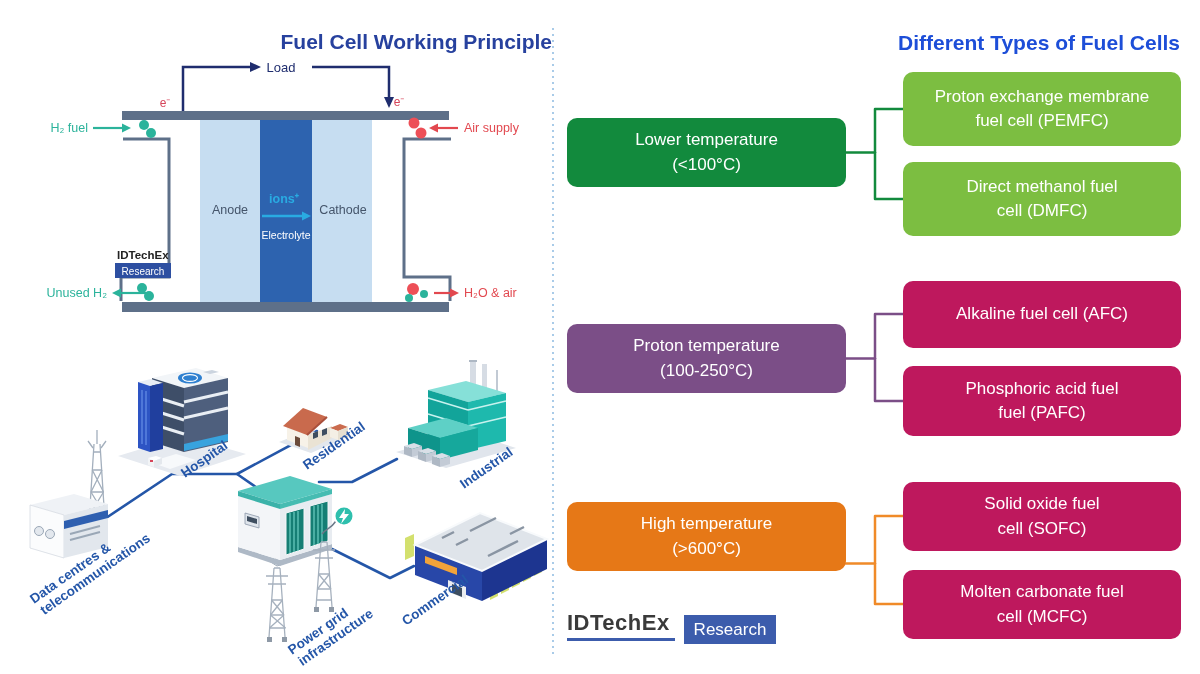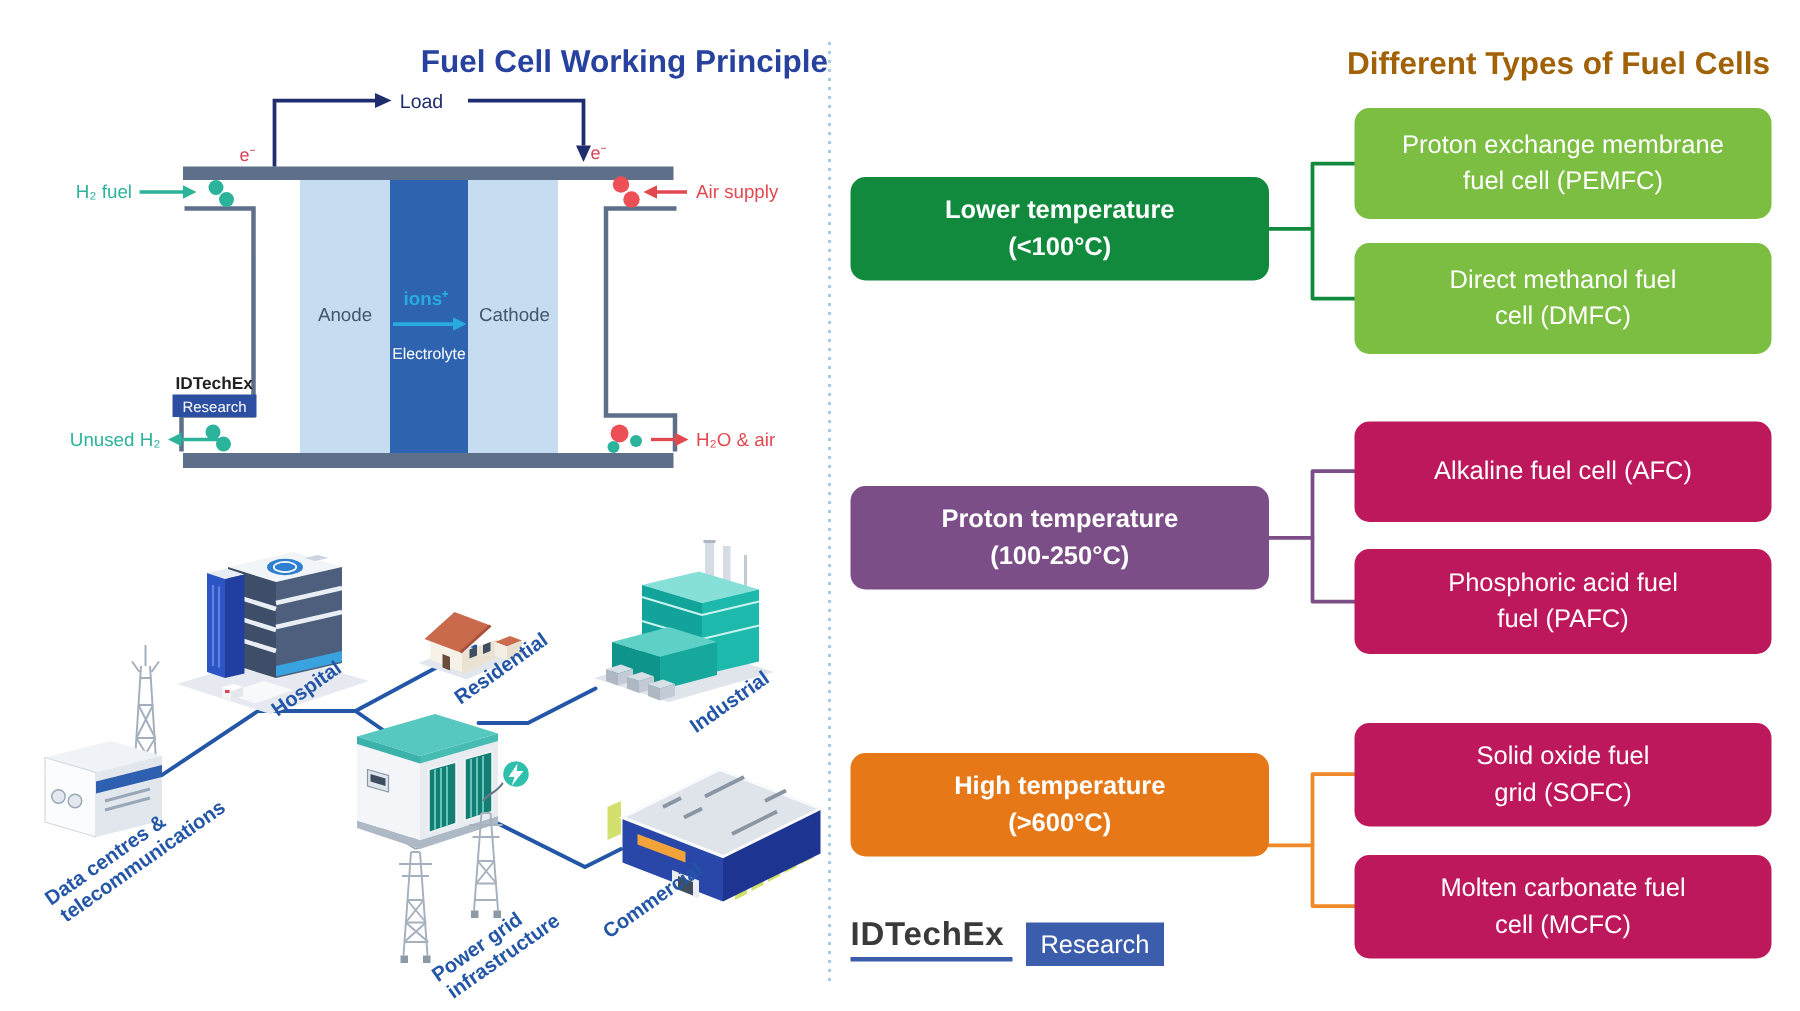--- a/index.html
+++ b/index.html
@@ -6,21 +6,21 @@
   .canvas{position:relative;width:1200px;height:674px;background:#ffffff;overflow:hidden;
           font-family:"Liberation Sans",sans-serif;}
   .abs{position:absolute;}
   .sec-title{position:absolute;font-weight:bold;font-size:21px;color:#27419E;text-align:right;white-space:nowrap;}
   
   .divider{position:absolute;left:552px;top:28px;width:2px;height:628px;
            background:repeating-linear-gradient(to bottom,#A9CBE8 0 2px,transparent 2px 6px);}
   
   .pbox,.cbox{position:absolute;border-radius:10px;color:#fff;display:flex;flex-direction:column;
               justify-content:center;align-items:center;text-align:center;line-height:1.42;}
-  .pbox{width:279px;left:567px;font-weight:bold;font-size:17px;border-radius:10px;}
+  .pbox{width:279px;left:567px;font-weight:normal;font-size:17px;border-radius:10px;}
   .cbox{width:278px;left:903px;font-weight:normal;font-size:17px;}
   .g1p{background:#128A3D;} .g1c{background:#7CBE41;}
   .g2p{background:#7B4E87;} .g2c{background:#be185d;}
   .g3p{background:#E67817;} .g3c{background:#be185d;}
   
   .logo-brand{position:absolute;left:567px;top:610px;font-size:22px;font-weight:bold;color:#3A3A3A;letter-spacing:.5px;}
   .logo-underline{position:absolute;left:567px;top:638px;width:108px;height:3px;background:#3C5CAC;}
   .logo-division{position:absolute;left:684px;top:615px;width:92px;height:29px;background:#3C5CAC;color:#fff;
                  font-size:17px;display:flex;align-items:center;justify-content:center;}
   svg text{font-family:"Liberation Sans",sans-serif;}
@@ -314,21 +314,21 @@
         <text y="15" x="2">infrastructure</text>
       </g>
       <g transform="translate(406,626) rotate(-35)">
         <text>Commercial</text>
       </g>
     </g>
   </svg>
 
   <div class="divider"></div>
 
-  <div class="sec-title" style="left:552px;top:31px;width:628px;color:#a16207;">Different Types of Fuel Cells</div>
+  <div class="sec-title" style="left:552px;top:31px;width:628px;color:#1d4ed8;">Different Types of Fuel Cells</div>
 
   <svg class="abs" style="left:840px;top:60px;" width="70" height="560" viewBox="840 60 70 560" fill="none" stroke-linejoin="round" stroke-linecap="round">
     <g stroke="#128A3D" stroke-width="2.5">
       <path d="M846 152.5 H875"></path>
         <path d="M905 109 H875 V199 H905"></path>
     </g>
     <g stroke="#7B4E87" stroke-width="2.5">
       <path d="M846 358.5 H875"></path>
         <path d="M905 314 H875 V401 H905"></path>
     </g>
@@ -362,21 +362,21 @@
     <div>Phosphoric acid fuel</div>
     <div>fuel (PAFC)</div>
   </div>
 
   <div class="pbox g3p" style="top:502px;height:69px;text-align:center;">
     <div>High temperature</div>
     <div>(&gt;600°C)</div>
   </div>
   <div class="cbox g3c" style="top:482px;height:69px;">
     <div>Solid oxide fuel</div>
-    <div>grid (SOFC)</div>
+    <div>cell (SOFC)</div>
   </div>
   <div class="cbox g3c" style="top:570px;height:69px;">
     <div>Molten carbonate fuel</div>
     <div>cell (MCFC)</div>
   </div>
 
   <div class="logo-brand">IDTechEx</div>
   <div class="logo-underline"></div>
   <div class="logo-division">Research</div>
 

